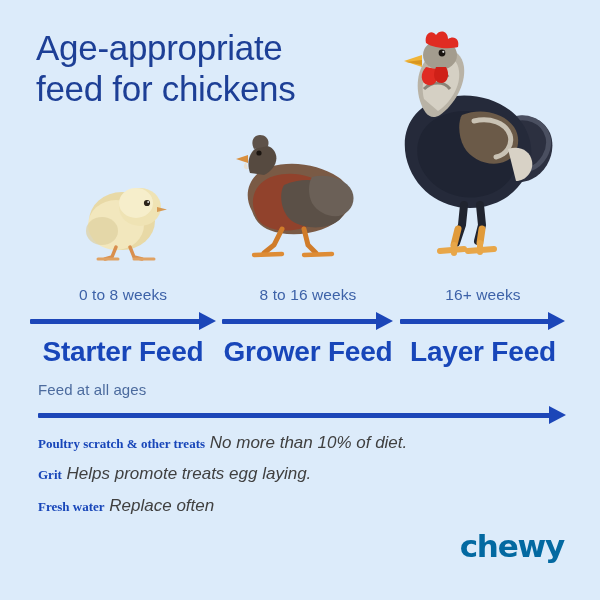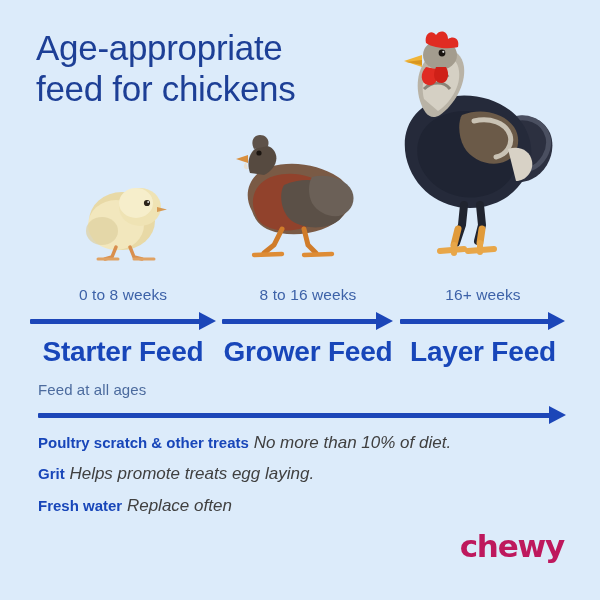--- a/index.html
+++ b/index.html
@@ -54,27 +54,27 @@
   #stage-2 { left:400px; width:166px; }
 
   
   .allages { position:absolute; left:38px; top:381px; width:528px; }
   .allages .label { font-size:15px; color:#4c6b9e; letter-spacing:0.1px; }
   .allages .arrow-wrap { height:20px; margin-top:6px; }
 
   
   .notes { position:absolute; left:38px; top:432px; width:540px; }
   .note { margin-bottom:9px; font-size:17px; line-height:1.32; }
-  .note b { color:#1846b9; font-weight:bold; font-size:15px; }
+  .note b { color:#1846b9; font-weight:bold; font-size:13px;font-family:Liberation Serif, serif; }
   .note span.desc { color:#404040; font-weight:400;font-style:italic; }
 
   
   .logo {
     position:absolute; right:36px; top:528px;
-    font-size:31px; font-weight:bold; color:#be185d;
+    font-size:31px; font-weight:bold; color:#0369a1;
     letter-spacing:-1.2px; font-family:"DejaVu Sans", sans-serif;
   }
 </style>
 </head>
 <body>
 
 <div id="page">
 
   <div class="title">Age-appropriate
 feed for chickens</div>

